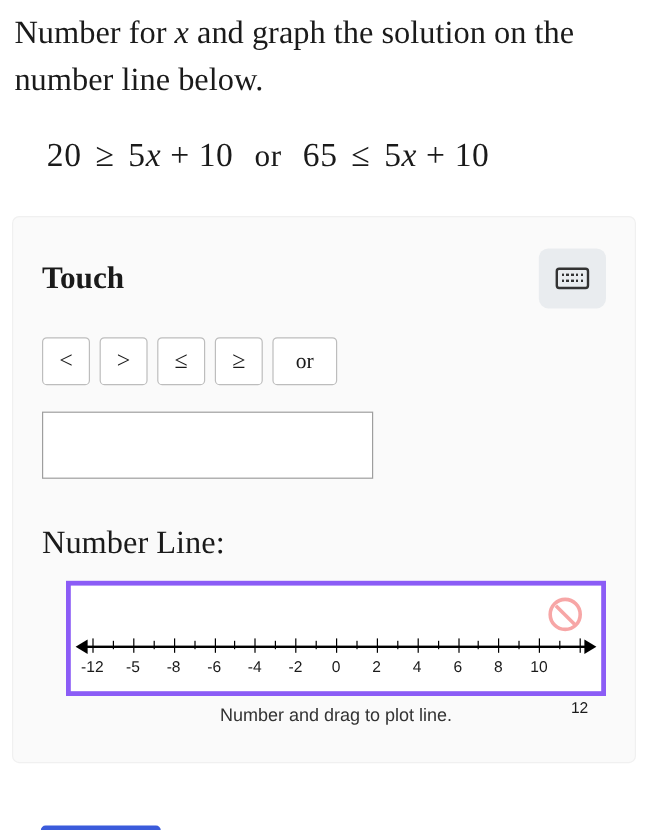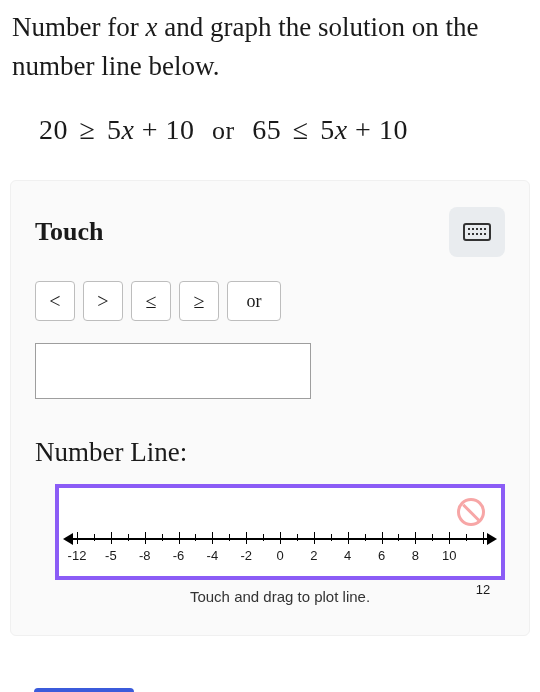--- a/index.html
+++ b/index.html
@@ -135,20 +135,20 @@
             <div class="tick-label" style="left: 41.6667%;">-2</div>
             <div class="tick-label" style="left: 50%;">0</div>
             <div class="tick-label" style="left: 58.3333%;">2</div>
             <div class="tick-label" style="left: 66.6667%;">4</div>
             <div class="tick-label" style="left: 75%;">6</div>
             <div class="tick-label" style="left: 83.3333%;">8</div>
             <div class="tick-label" style="left: 91.6667%;">10</div>
             <div class="tick-label" style="left: 100%; margin-top: 34px;">12</div>
           </div>
       </div>
-      <div class="hint">Touch and drag to plot line.</div>
+      <div class="hint">Number and drag to plot line.</div>
     </div>
 
   </div>
 
   <div class="blue-btn"></div>
 
 </div>
 
 </body></html>

